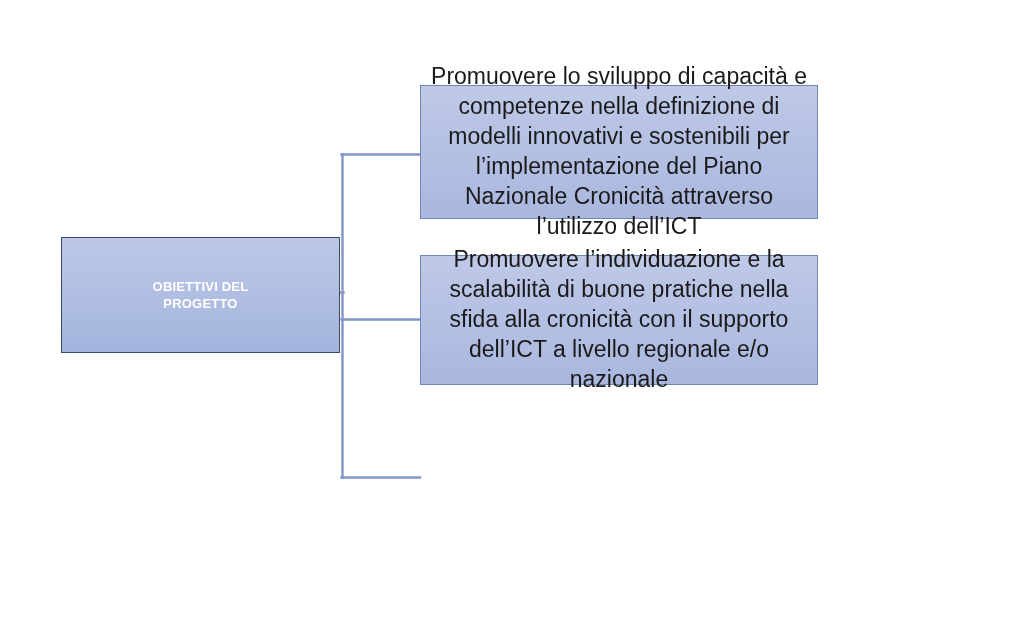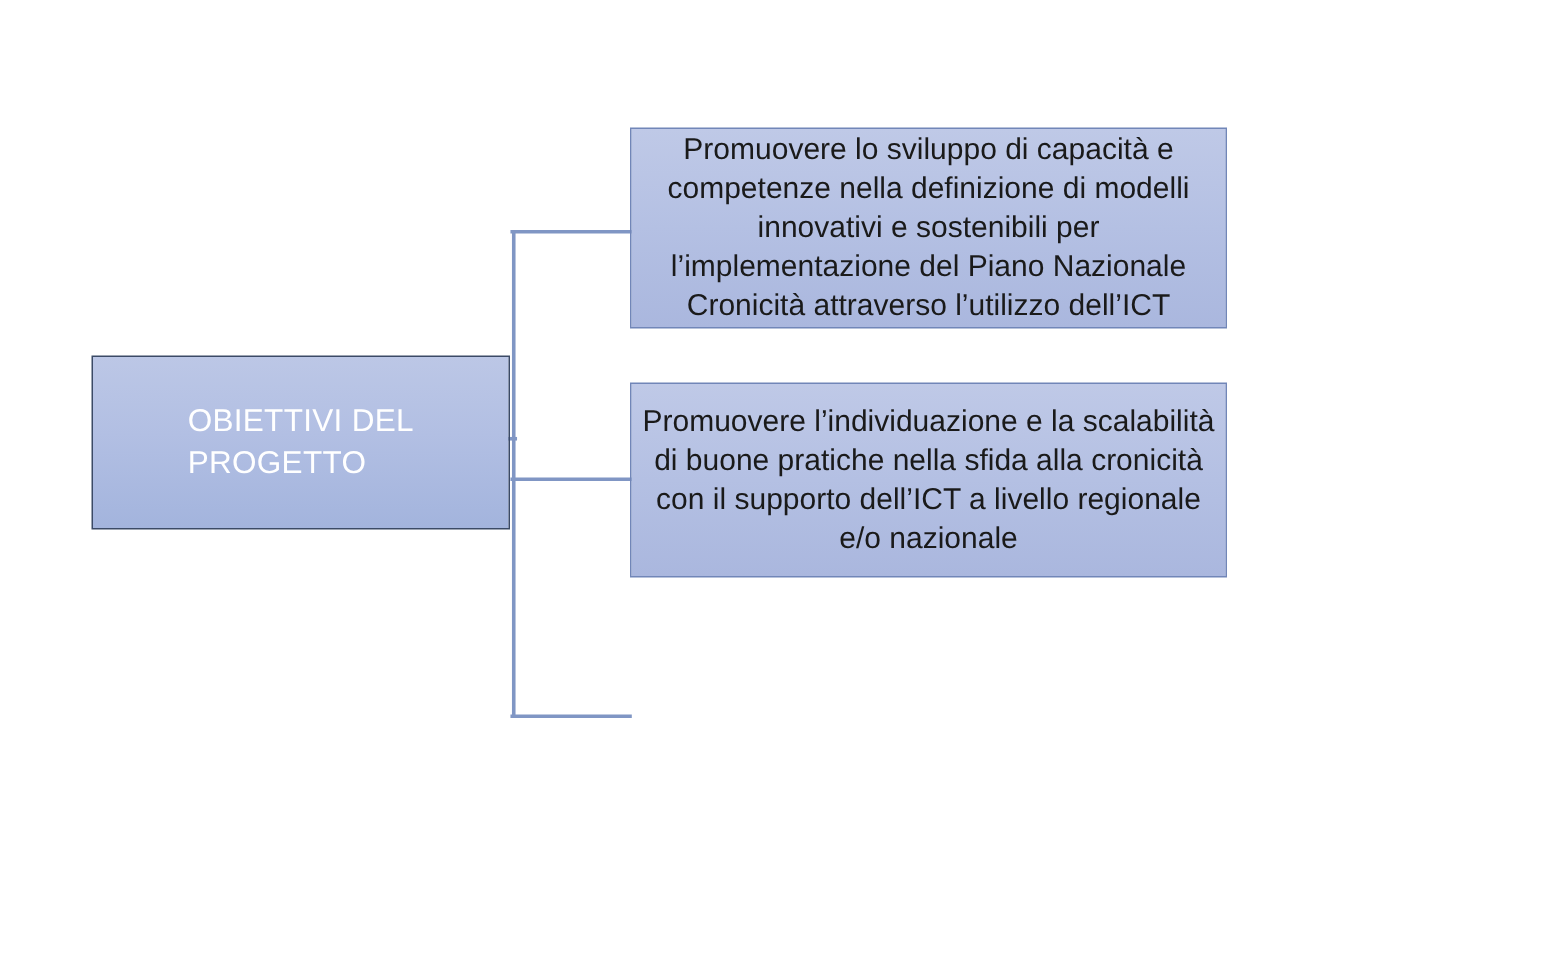--- a/index.html
+++ b/index.html
@@ -38,44 +38,45 @@
     box-sizing: border-box;
     border: 1.5px solid #3b4a66;
     background: linear-gradient(to bottom, #bcc7e6 0%, #b2bfe3 45%, #a3b4dd 100%);
     display: flex;
     align-items: center;
     justify-content: center;
     z-index: 3;
   }
   .root-box .root-label {
     color: #ffffff;
-    font-weight: normal;
-    font-size: 21px;
+    font-weight: bold;
+    font-size: 13px;
     line-height: 1.32;
+    text-align: center;
     letter-spacing: 0.2px;
     padding: 0 12px;
     white-space: pre-line;
   }
 
   
   .leaf-box {
     position: absolute;
     left: 420px;
     width: 398px;
     box-sizing: border-box;
     border: 1.2px solid #7186b8;
     background: linear-gradient(to bottom, #bfc9e7 0%, #b4c0e3 50%, #aab7de 100%);
     display: flex;
     align-items: center;
     justify-content: center;
     z-index: 3;
   }
   .leaf-box .leaf-text {
     color: #1a1a1a;
-    font-size: 20px;
+    font-size: 23px;
     line-height: 1.30;
     text-align: center;
     padding: 2px 2px;
   }
 
   #leaf-0 { top: 85px;  height: 134px; }
   #leaf-1 { top: 255px; height: 130px; justify-content: center; }
   #leaf-2 { top: 423px; height: 122px; }
 </style>
 </head>

